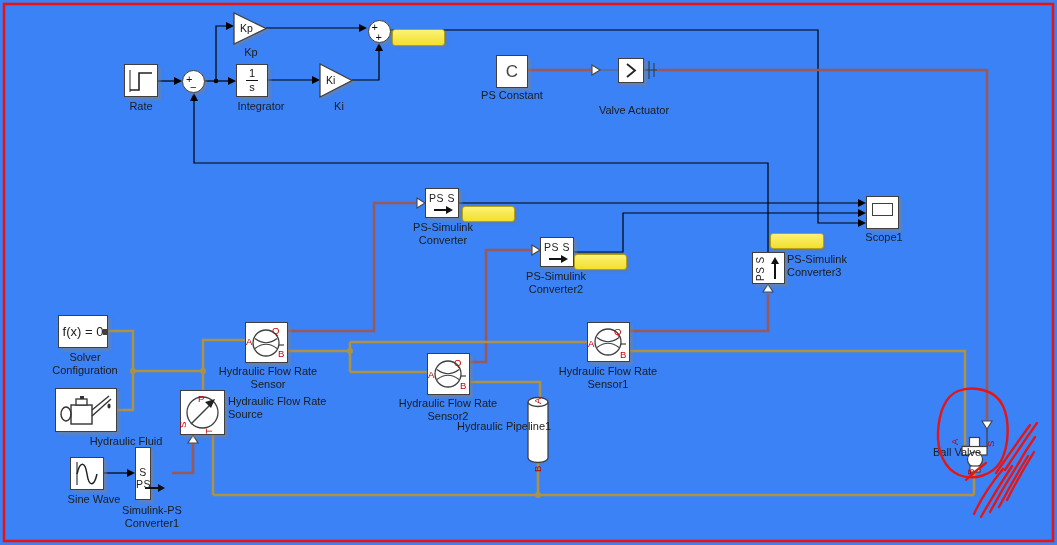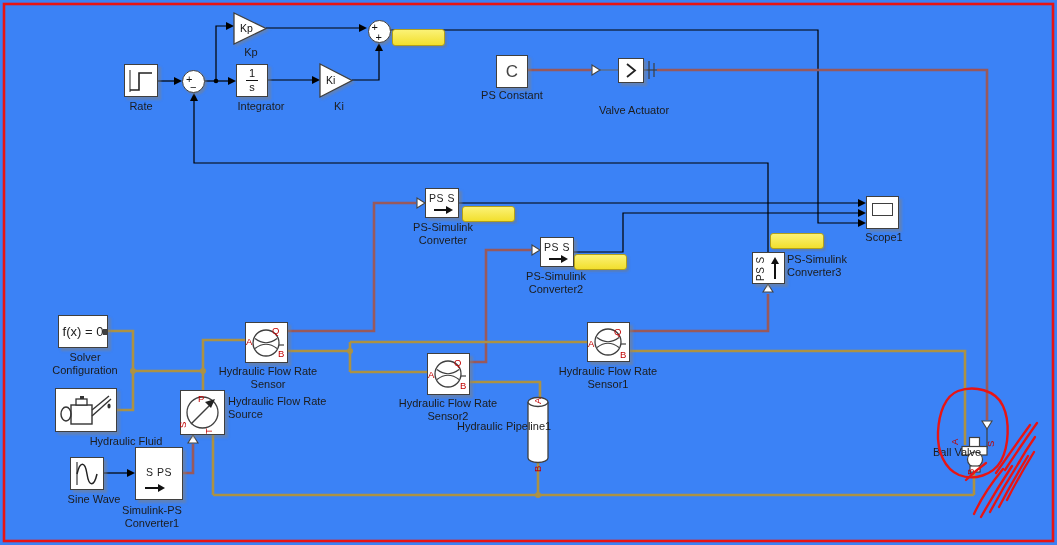--- a/index.html
+++ b/index.html
@@ -218,21 +218,21 @@
     </svg>
   </div>
 
   <div class="blk" style="left:70px;top:457px;width:34px;height:33px;">
     <svg width="32" height="31">
       <line x1="6" y1="4" x2="6" y2="27" stroke="#222" stroke-width="1.1"></line>
       <path d="M6,16 C9,3 14,3 16,16 C18,29 23,29 26,16" fill="none" stroke="#222" stroke-width="1.5"></path>
     </svg>
   </div>
 
-  <div class="blk" style="left:135px;top:447px;width:48px;height:53px;">
+  <div class="blk" style="left:135px;top:447px;width:16px;height:53px;">
     <div class="convtxt" style="top:18px;">S PS</div>
     <svg width="36" height="51">
       <line x1="9" y1="40" x2="22" y2="40" stroke="#111" stroke-width="2"></line>
       <polygon points="22,36 22,44 29,40" fill="#111"></polygon>
     </svg>
   </div>
 
   <div class="blk" style="left:245px;top:322px;width:43px;height:41px;">
     <svg width="41" height="39">
       <circle cx="20" cy="20" r="13" fill="none" stroke="#3f3f3f" stroke-width="1.3"></circle>

